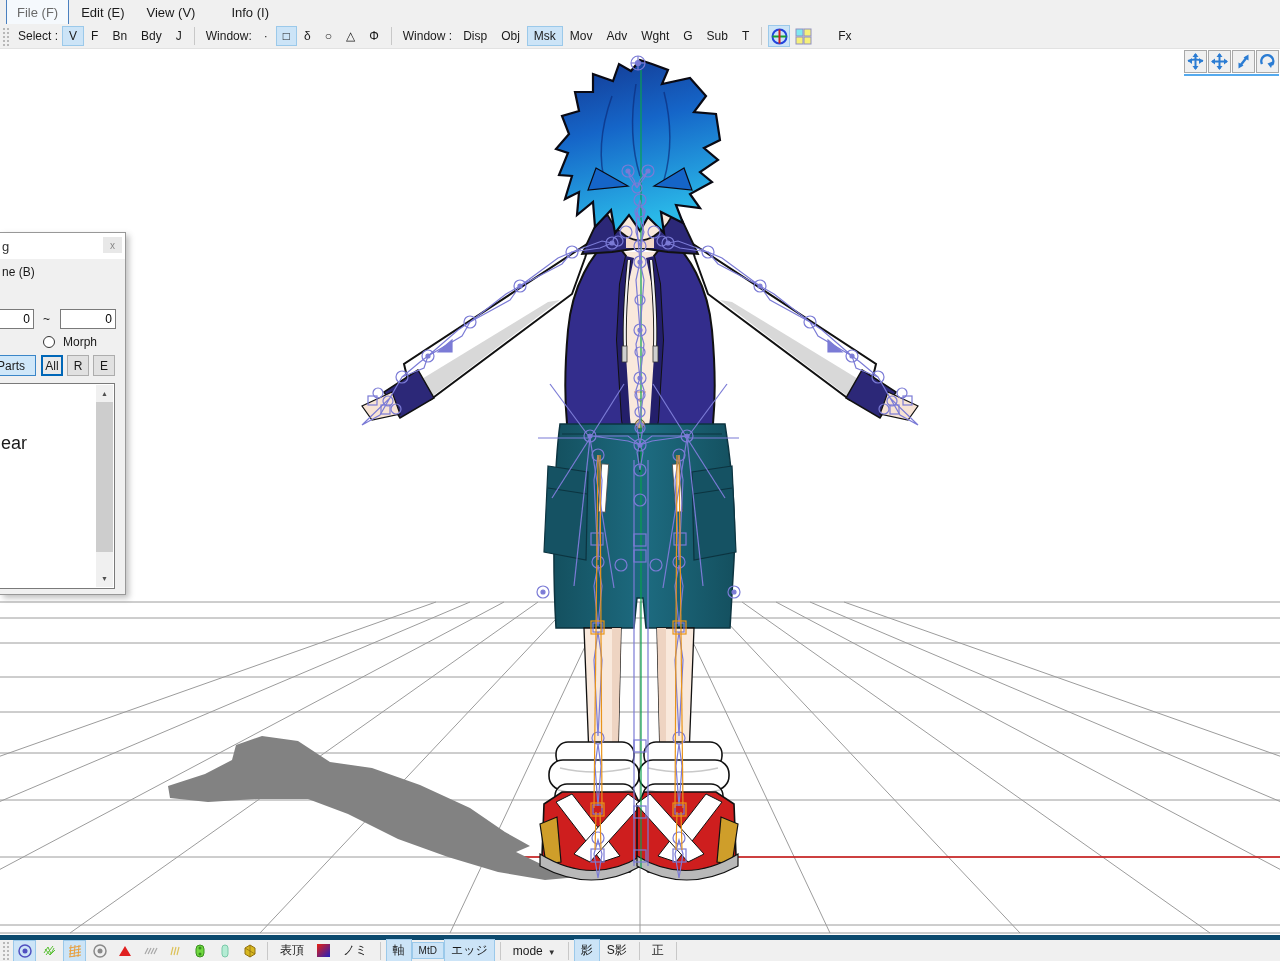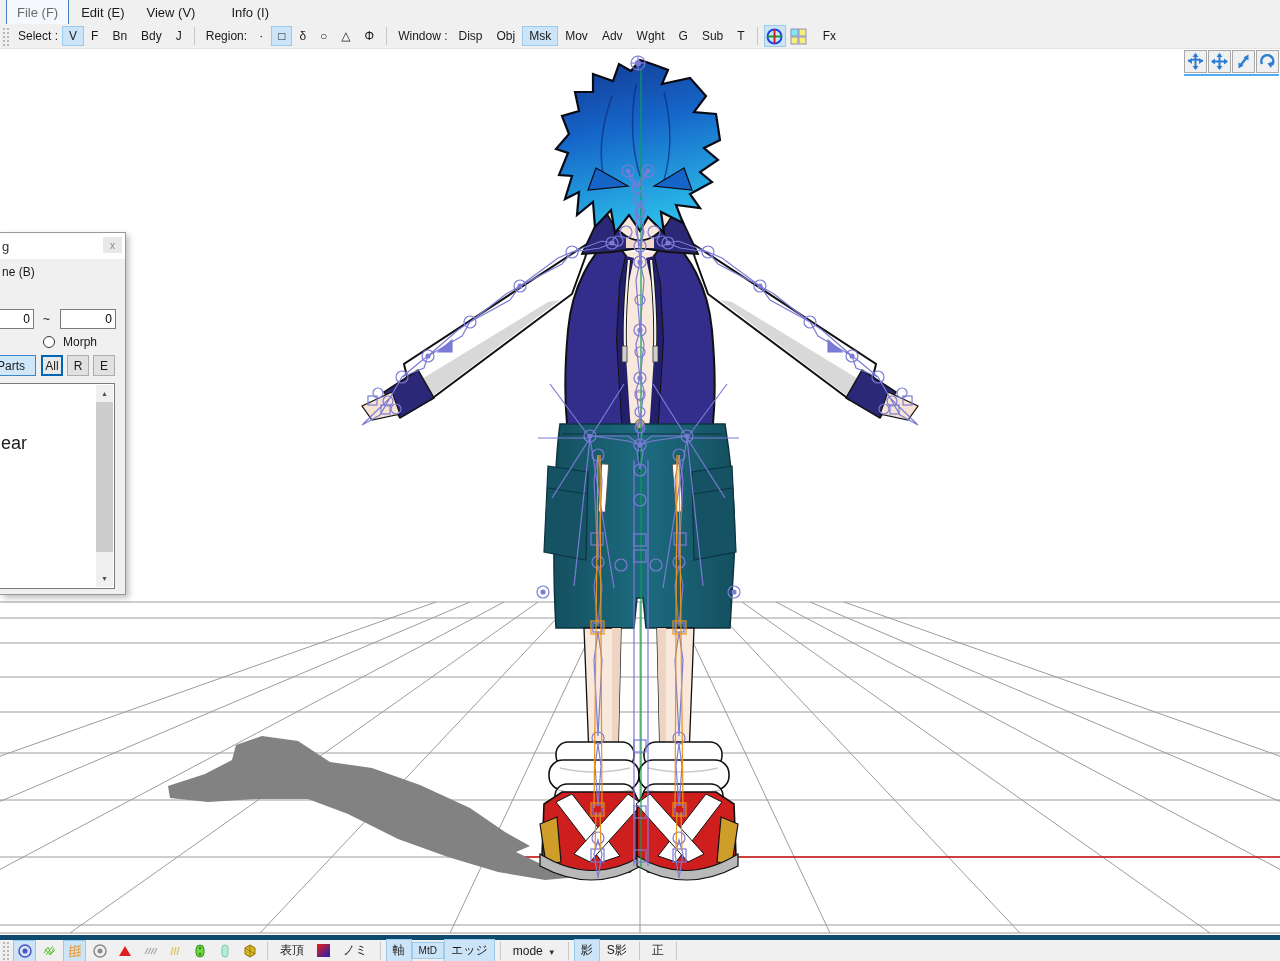--- a/index.html
+++ b/index.html
@@ -74,21 +74,21 @@
 
   <div class="toolbar">
     <div class="grip"></div>
     <span class="tb-label">Select :</span>
     <div class="tb-btn active">V</div>
     <div class="tb-btn">F</div>
     <div class="tb-btn">Bn</div>
     <div class="tb-btn">Bdy</div>
     <div class="tb-btn">J</div>
     <div class="tb-sep"></div>
-    <span class="tb-label">Region:</span>
+    <span class="tb-label">Window:</span>
     <div class="tb-btn">·</div>
     <div class="tb-btn active">□</div>
     <div class="tb-btn">δ</div>
     <div class="tb-btn">○</div>
     <div class="tb-btn">△</div>
     <div class="tb-btn">Φ</div>
     <div class="tb-sep"></div>
     <span class="tb-label">Window :</span>
     <div class="tb-btn">Disp</div>
     <div class="tb-btn">Obj</div>
@@ -108,21 +108,21 @@
         </svg>
     </div>
     <div class="tb-iconbtn">
       <svg width="17" height="17">
           <rect x="1" y="1" width="7" height="7" fill="#7fe8f0" stroke="#9090c0"></rect>
           <rect x="9" y="1" width="7" height="7" fill="#f5f07a" stroke="#9090c0"></rect>
           <rect x="1" y="9" width="7" height="7" fill="#f5f07a" stroke="#9090c0"></rect>
           <rect x="9" y="9" width="7" height="7" fill="#f5f07a" stroke="#9090c0"></rect>
         </svg>
     </div>
-    <div class="tb-btn" style="margin-left:5px">Fx</div>
+    <div class="tb-btn" style="margin-left:16px">Fx</div>
   </div>
 
   <div class="viewport">
     <svg class="scene" width="1280" height="886" viewBox="0 49 1280 886">
       <defs>
         <linearGradient id="hairG" x1="0" y1="0" x2="0.25" y2="1">
           <stop offset="0" stop-color="#14368e"></stop>
             <stop offset="0.45" stop-color="#1565c8"></stop>
             <stop offset="1" stop-color="#2ab8e8"></stop>
         </linearGradient>

